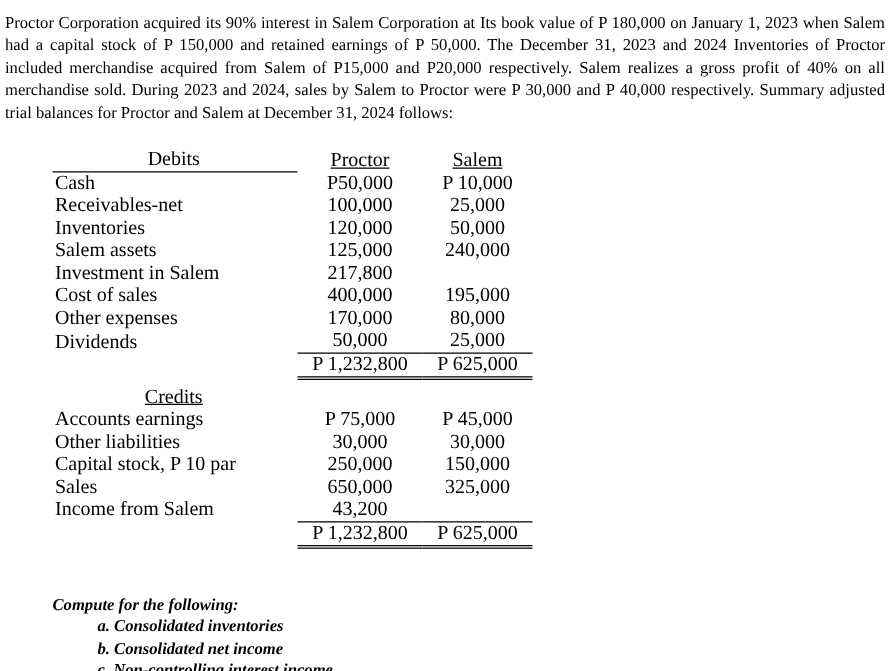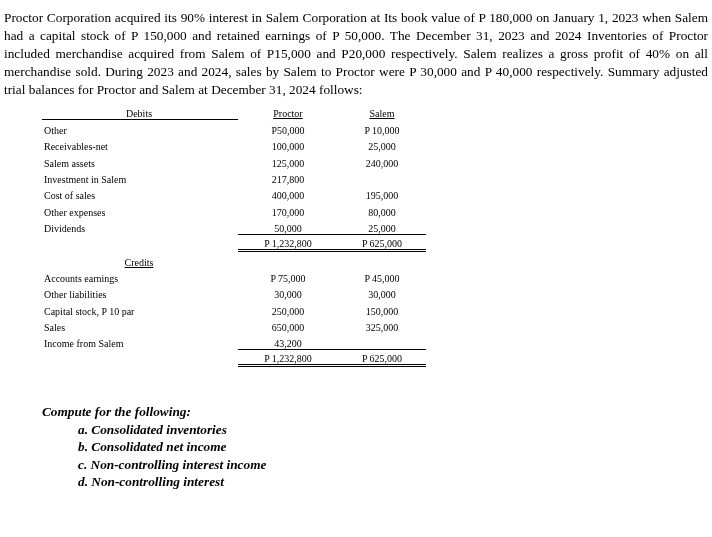--- a/index.html
+++ b/index.html
@@ -17,22 +17,22 @@
   .intro {
     font-size: 13.3px;
     line-height: 18px;
     text-align: justify;
     width: 704px;
   }
 
   
   .tb {
     border-collapse: collapse;
-    margin: 4px 0 0 38px;
-    font-size: 10px;
+    margin: 20px 0 0 38px;
+    font-size: 16px;
   }
   .tb td {
     padding: 0 2px;
     height: 16.4px;
     vertical-align: bottom;
     white-space: nowrap;
   }
   .col-label { width: 196px; text-align: left; padding-left: 12px; }
   .col-p     { width: 100px; text-align: center; }
   .col-s     { width: 88px;  text-align: center; }
@@ -68,28 +68,33 @@
   <table class="tb">
 
     <tbody>
         <tr class="hdr">
       <td class="col-label">Debits</td>
       <td class="col-p"><span class="u">Proctor</span></td>
       <td class="col-s"><span class="u">Salem</span></td>
     </tr>
 
     <tr>
-      <td class="col-label">Other</td>
+      <td class="col-label">Cash</td>
       <td class="col-p">P50,000</td>
       <td class="col-s">P 10,000</td>
     </tr>
     <tr>
       <td class="col-label">Receivables-net</td>
       <td class="col-p">100,000</td>
       <td class="col-s">25,000</td>
+    </tr>
+    <tr>
+      <td class="col-label">Inventories</td>
+      <td class="col-p">120,000</td>
+      <td class="col-s">50,000</td>
     </tr>
     <tr>
       <td class="col-label">Salem assets</td>
       <td class="col-p">125,000</td>
       <td class="col-s">240,000</td>
     </tr>
     <tr>
       <td class="col-label">Investment in Salem</td>
       <td class="col-p">217,800</td>
       <td class="col-s"></td>

